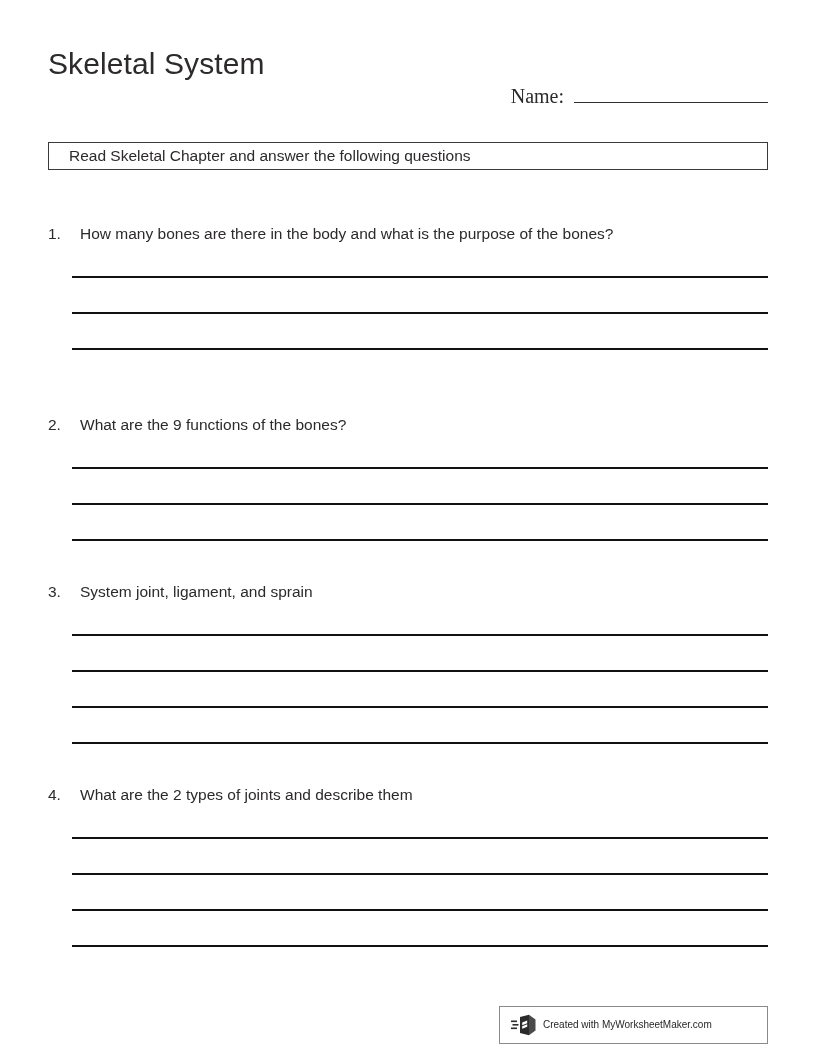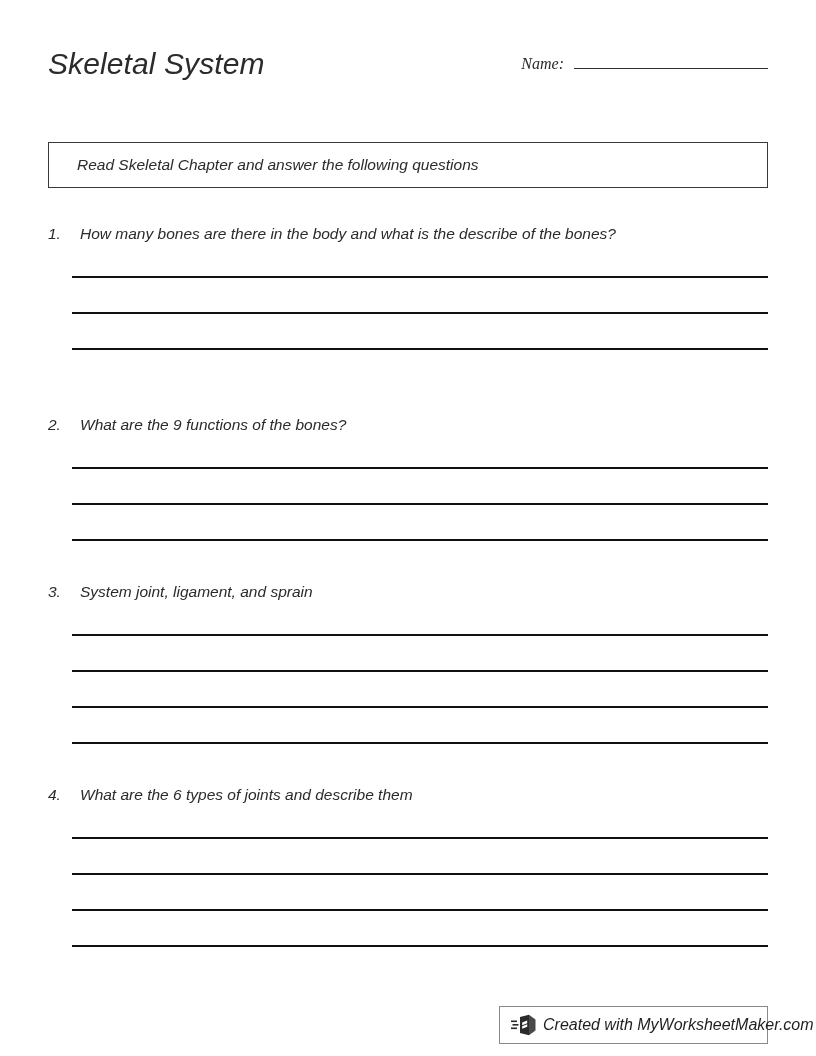--- a/index.html
+++ b/index.html
@@ -13,21 +13,20 @@
     position: relative;
     font-family: "Liberation Sans", sans-serif;
     color: #231f20;
     overflow: hidden;
   }
 
   .page {
     position: absolute;
     inset: 0;
     background: #ffffff;
-    font-style: italic;
   }
 
   
   .header {
     position: absolute;
     left: 48px;
     top: 44px;
     right: 48px;
     height: 56px;
   }
@@ -44,45 +43,46 @@
   }
   .name-block {
     position: absolute;
     right: 0;
     top: 10px;
     display: flex;
     align-items: baseline;
   }
   .name-label {
     font-family: "Liberation Serif", serif;
-    font-size: 16px;
+    font-size: 20px;
     color: #2c2a2b;
     line-height: 20px;
+    margin-top: 32px;
   }
   .name-rule {
     display: inline-block;
     width: 194px;
     margin-left: 10px;
     border-bottom: 1.4px solid #2f2f2f;
     height: 14px;
   }
 
   
   .instruction-box {
     position: absolute;
     left: 48px;
     top: 142px;
     width: 720px;
-    height: 46px;
+    height: 28px;
     box-sizing: border-box;
     border: 1.3px solid #3a3a3a;
     background: #ffffff;
     display: flex;
     align-items: center;
-    padding-left: 28px;
+    padding-left: 20px;
   }
   .instruction-text {
     font-size: 15.5px;
     color: #2c2a2b;
     line-height: 20px;
   }
 
   
   .questions {
     position: absolute;
@@ -140,21 +140,21 @@
     align-items: center;
     padding-left: 11px;
   }
   .footer-logo {
     width: 26px;
     height: 22px;
     flex: 0 0 26px;
     position: relative;
   }
   .footer-text {
-    font-size: 16px;
+    font-size: 10px;
     color: #231f20;
     line-height: 18px;
     margin-left: 6px;
     white-space: nowrap;
   }
 </style>
 </head>
 <body>
 
 <div class="page">
@@ -169,21 +169,21 @@
   </div>
 
   <div class="instruction-box">
     <span class="instruction-text">Read Skeletal Chapter and answer the following questions</span>
   </div>
 
   <div class="questions">
       <div class="question-block" style="position: absolute; left: 0px; top: 0px;">
         <div class="question-row">
           <div class="question-number">1.</div>
-          <div class="question-text">How many bones are there in the body and what is the describe of the bones?</div>
+          <div class="question-text">How many bones are there in the body and what is the purpose of the bones?</div>
         </div>
         <div class="answer-lines">
           <div class="answer-line" style="margin-top: 30px;"></div>
           <div class="answer-line" style="margin-top: 34px;"></div>
           <div class="answer-line" style="margin-top: 34px;"></div>
         </div>
       </div>
       <div class="question-block" style="position: absolute; left: 0px; top: 191px;">
         <div class="question-row">
           <div class="question-number">2.</div>
@@ -203,21 +203,21 @@
         <div class="answer-lines">
           <div class="answer-line" style="margin-top: 30px;"></div>
           <div class="answer-line" style="margin-top: 34px;"></div>
           <div class="answer-line" style="margin-top: 34px;"></div>
           <div class="answer-line" style="margin-top: 34px;"></div>
         </div>
       </div>
       <div class="question-block" style="position: absolute; left: 0px; top: 561px;">
         <div class="question-row">
           <div class="question-number">4.</div>
-          <div class="question-text">What are the 6 types of joints and describe them</div>
+          <div class="question-text">What are the 2 types of joints and describe them</div>
         </div>
         <div class="answer-lines">
           <div class="answer-line" style="margin-top: 30px;"></div>
           <div class="answer-line" style="margin-top: 34px;"></div>
           <div class="answer-line" style="margin-top: 34px;"></div>
           <div class="answer-line" style="margin-top: 34px;"></div>
         </div>
       </div>
     </div>
 

